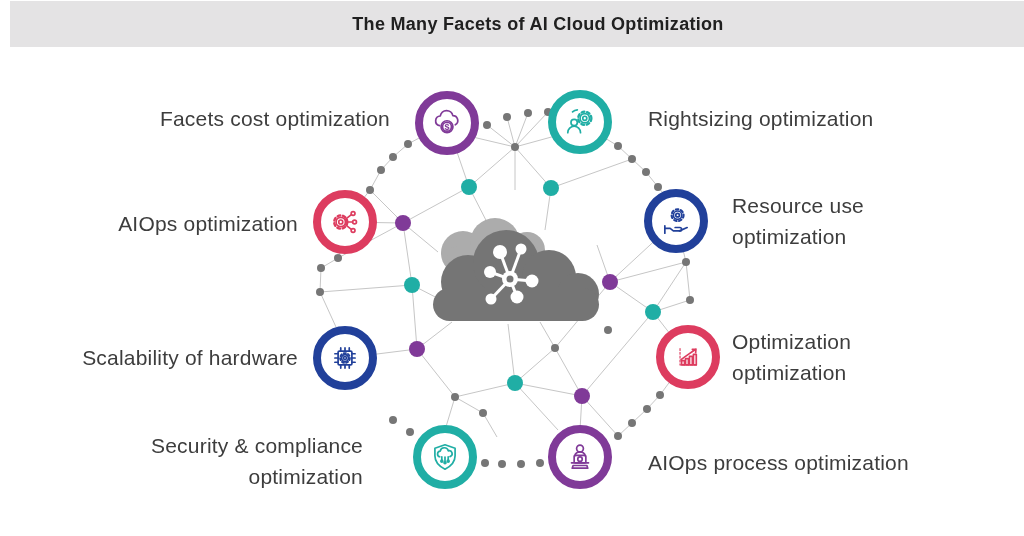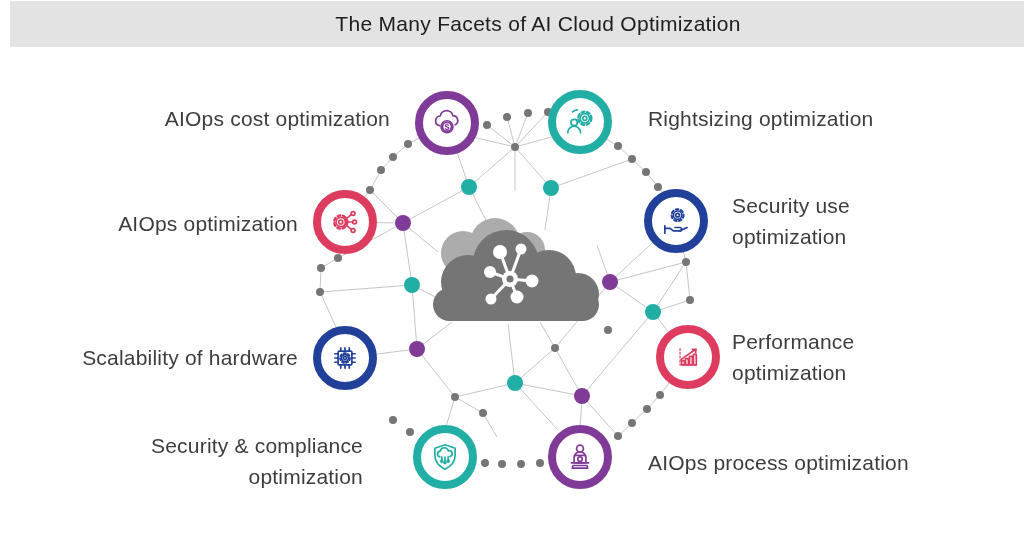--- a/index.html
+++ b/index.html
@@ -11,21 +11,21 @@
   html,body{width:1024px;height:536px}
   body{
     position:relative;background:#ffffff;overflow:hidden;
     font-family:"Liberation Sans","DejaVu Sans",sans-serif;
   }
   .banner{
     position:absolute;left:10px;top:1px;width:1014px;height:46px;
     background:var(--banner_bg);display:flex;align-items:center;justify-content:center;
   }
   .banner h1{
-    font-size:21px;font-weight:400;color:var(--title_text);letter-spacing:.3px;margin-left:42px;
+    font-size:18px;font-weight:700;color:var(--title_text);letter-spacing:.3px;margin-left:42px;
   }
   #mesh-layer{position:absolute;left:0;top:0}
   .facet-node{
     position:absolute;width:48px;height:48px;box-sizing:content-box;
     border:8px solid currentColor;border-radius:50%;background:#fff;
     display:flex;align-items:center;justify-content:center;
   }
   .facet-node svg{display:block}
   .icon-stroke{fill:none;stroke:currentColor;stroke-width:1.6;stroke-linecap:round;stroke-linejoin:round}
   .lbl{
@@ -270,20 +270,20 @@
   <svg class="icon-stroke" width="34" height="34" viewBox="0 0 32 32">
     <circle cx="16" cy="8" r="3.2"></circle>
     <path d="M11 15a5.2 5.2 0 0 1 10 0"></path>
     <rect x="10.5" y="14.5" width="11" height="7" rx="1"></rect>
     <circle cx="16" cy="18" r="2.1"></circle>
     <path d="M8 21.5h16"></path>
     <path d="M9.5 24h13l.8 2.5H8.7z"></path>
   </svg>
 </div>
 
-<div class="lbl r l0 nowrap">AIOps cost optimization</div>
+<div class="lbl r l0 nowrap">Facets cost optimization</div>
 <div class="lbl l1 nowrap">Rightsizing optimization</div>
 <div class="lbl r l2 nowrap">AIOps optimization</div>
-<div class="lbl l3">Security use optimization</div>
+<div class="lbl l3">Resource use optimization</div>
 <div class="lbl r l4 nowrap">Scalability of hardware</div>
-<div class="lbl l5">Performance optimization</div>
+<div class="lbl l5">Optimization optimization</div>
 <div class="lbl r l6">Security &amp; compliance optimization</div>
 <div class="lbl l7 nowrap">AIOps process optimization</div>
 
 </body></html>

